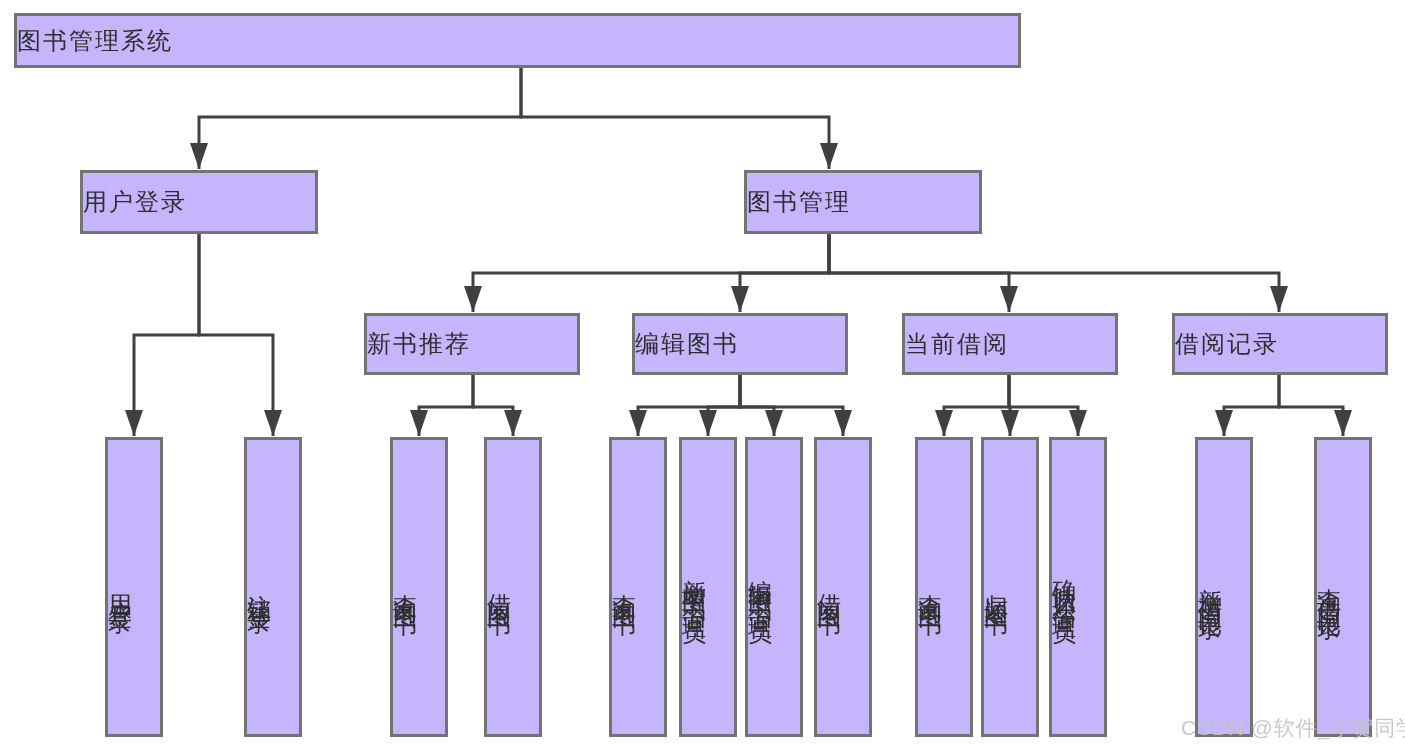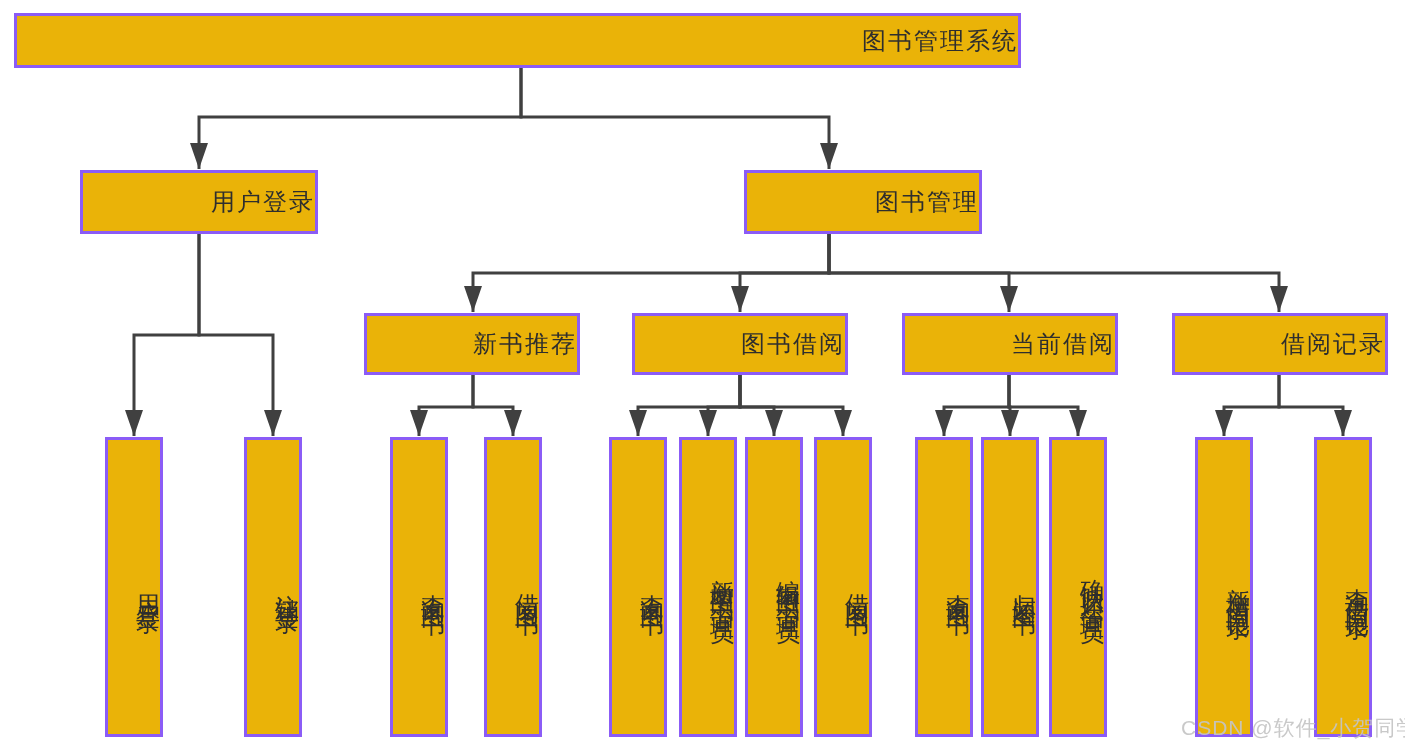--- a/index.html
+++ b/index.html
@@ -12,25 +12,25 @@
     font-family: "Liberation Sans", sans-serif;
   }
   #connectors {
     position: absolute;
     left: 0; top: 0;
     z-index: 0;
   }
   .box {
     position: absolute;
     box-sizing: border-box;
-    border: 3px solid #8b5cf6;
-    background: #eab308;
+    border: 3px solid #737373;
+    background: #c4b5fd;
     display: flex;
     align-items: center;
-    justify-content: flex-end;
+    justify-content: flex-start;
     color: #2e2e2e;
     z-index: 1;
   }
   .h-label {
     font-size: 24px;
     letter-spacing: 2px;
     white-space: nowrap;
   }
   .root  { left: 14px;  top: 13px;  width: 1007px; height: 55px; }
   .lvl1  { top: 170px; width: 238px; height: 64px; }
@@ -103,21 +103,21 @@
     <span class="h-label">用户登录</span>
   </div>
   <div class="box lvl1" style="left:744px">
     <span class="h-label">图书管理</span>
   </div>
 
   <div class="box lvl2" style="left:364px">
     <span class="h-label">新书推荐</span>
   </div>
   <div class="box lvl2" style="left:632px">
-    <span class="h-label">图书借阅</span>
+    <span class="h-label">编辑图书</span>
   </div>
   <div class="box lvl2" style="left:1172px">
     <span class="h-label">借阅记录</span>
   </div>
   <div class="box lvl2" style="left:902px">
     <span class="h-label">当前借阅</span>
   </div>
 
   <div class="box leaf" style="left:105px">
     <span class="v-label">用户登录</span>

